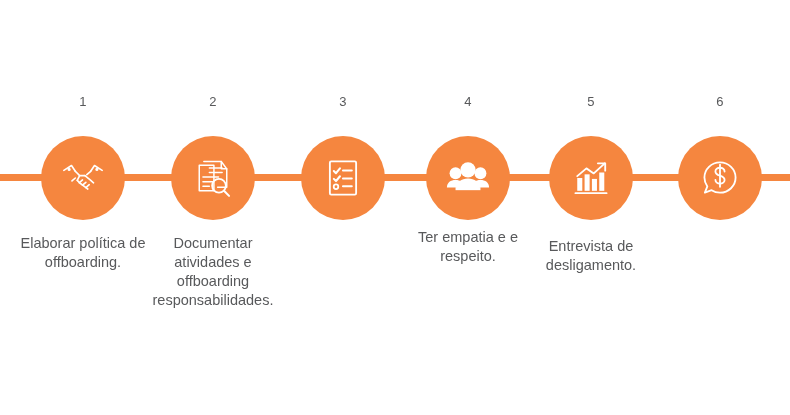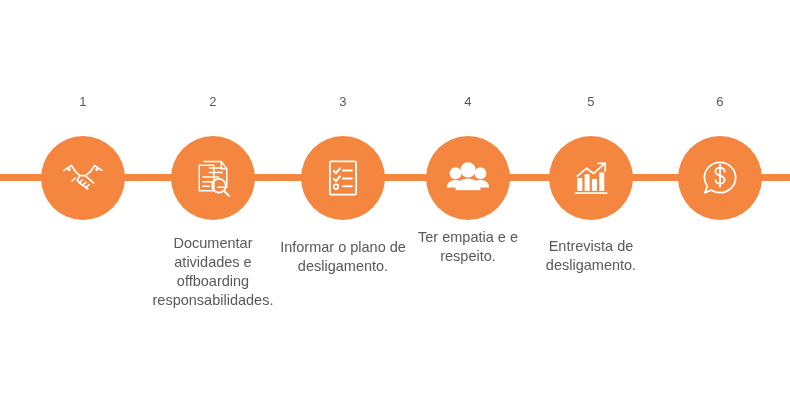--- a/index.html
+++ b/index.html
@@ -94,20 +94,21 @@
           <path d="M20.5 21.5 L18 26.5"></path>
           <path d="M26 21.5 L31.5 26 L35 29"></path>
           <path d="M18 26.5 L21 29.5 L25 32.5 L29 35.5"></path>
           <path d="M20 29 L23.5 26"></path>
           <path d="M23.5 31.5 L27 28.5"></path>
           <path d="M27 34 L30.5 31"></path>
           <path d="M16 24 L12.5 27"></path>
         </svg>
       </span>
     </div>
+    <div class="step-label" style="top:234px;">Elaborar política de offboarding.</div>
   </div>
 
   <div class="step" style="left:153px;">
     <div class="step-number">2</div>
     <div class="circle">
       <span>
         <svg width="44" height="44" viewBox="0 0 48 48" fill="none" stroke="#ffffff" stroke-width="1.6" stroke-linecap="round" stroke-linejoin="round">
           <path d="M9 10 L25 10 L25 38 L9 38 Z"></path>
           <path d="M14 6 L33 6 L33 14 L39 14 L39 34 L29 34" stroke-width="1.6"></path>
           <path d="M33 6 L39 14"></path>
@@ -132,21 +133,20 @@
           <rect x="9" y="5" width="30" height="38" rx="1.5"></rect>
           <path d="M13.5 16 L16 18.5 L20.5 13" stroke-width="2.4"></path>
           <path d="M13.5 25 L16 27.5 L20.5 22" stroke-width="2.4"></path>
           <circle cx="16" cy="34" r="2.6" stroke-width="2"></circle>
           <line x1="24" y1="15.5" x2="34" y2="15.5" stroke-width="2.4"></line>
           <line x1="24" y1="24.5" x2="34" y2="24.5" stroke-width="2.4"></line>
           <line x1="24" y1="33.5" x2="34" y2="33.5" stroke-width="2.4"></line>
         </svg>
       </span>
     </div>
-    <div class="step-label" style="top:238px;">Informar o plano de desligamento.</div>
   </div>
 
   <div class="step" style="left:408px;">
     <div class="step-number">4</div>
     <div class="circle">
       <span>
         <svg width="46" height="46" viewBox="0 0 48 48" fill="#ffffff">
           <circle cx="11" cy="19" r="6.2"></circle>
           <path d="M2 34 C2 28.5 6 26 11 26 C16 26 20 28.5 20 34 Z"></path>
           <circle cx="37" cy="19" r="6.2"></circle>

